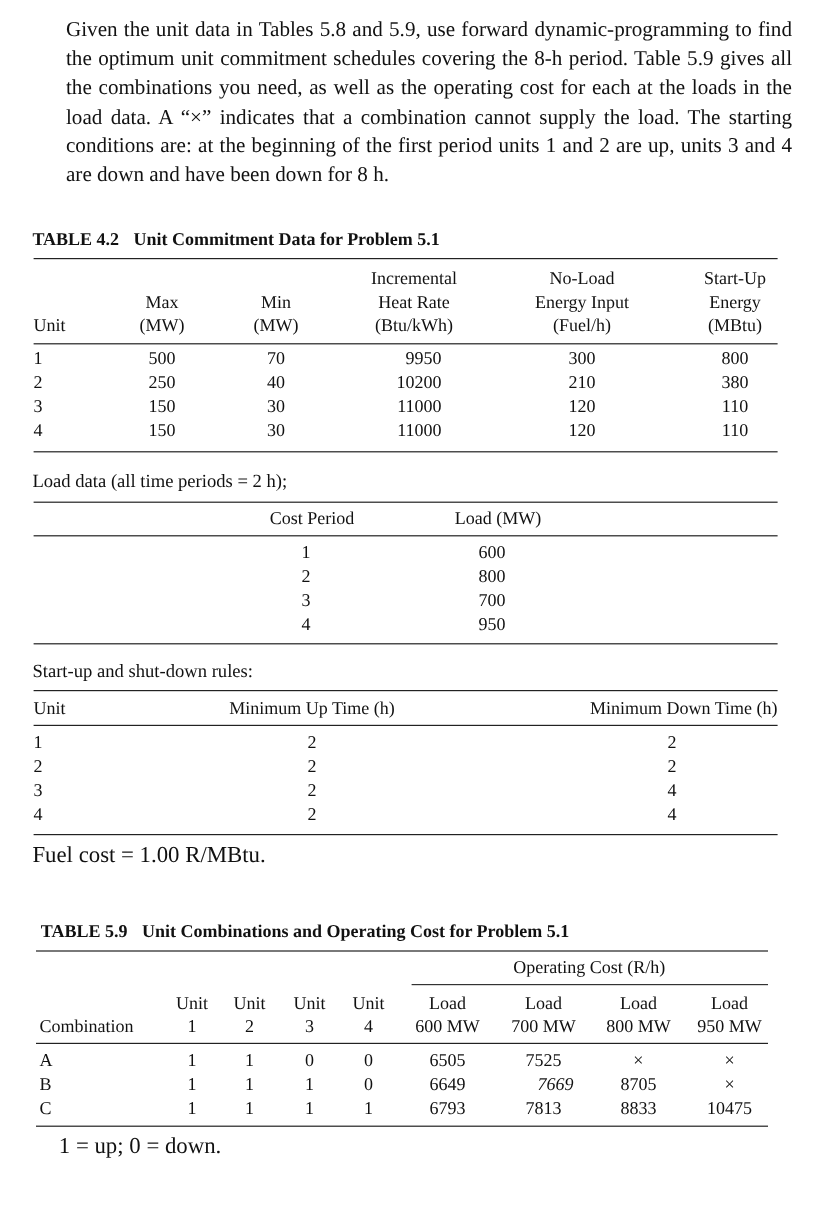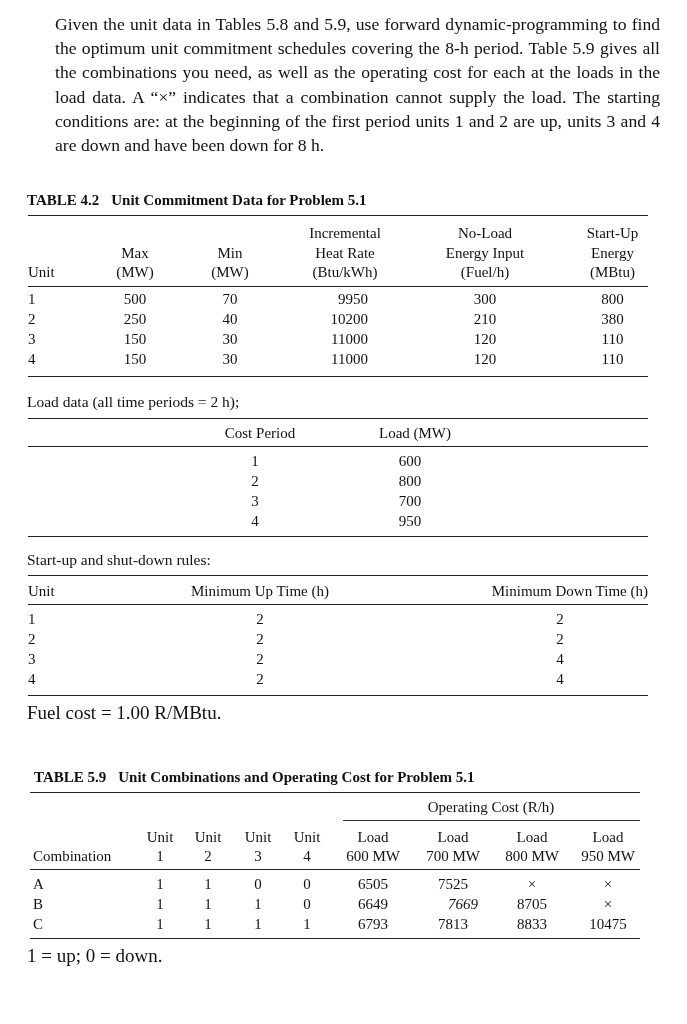--- a/index.html
+++ b/index.html
@@ -182,13 +182,13 @@
   <div class="cell c" style="left:140px; width:40px; top:915px;">1</div>
   <div class="cell c" style="left:188px; width:40px; top:915px;">1</div>
   <div class="cell c" style="left:238px; width:40px; top:915px;">1</div>
   <div class="cell c" style="left:287px; width:40px; top:915px;">1</div>
   <div class="cell c" style="left:338px; width:70px; top:915px;">6793</div>
   <div class="cell c" style="left:418px; width:70px; top:915px;">7813</div>
   <div class="cell c" style="left:497px; width:70px; top:915px;">8833</div>
   <div class="cell c" style="left:573px; width:70px; top:915px;">10475</div>
 </div>
 <div class="rule" style="left:30px; top:938px; width:610px;"></div>
-<div class="note" style="left:27px; top:945px;">1 = up; 0 = down.</div>
+<div class="note" style="left:49px; top:945px;">1 = up; 0 = down.</div>
 
 </body></html>

